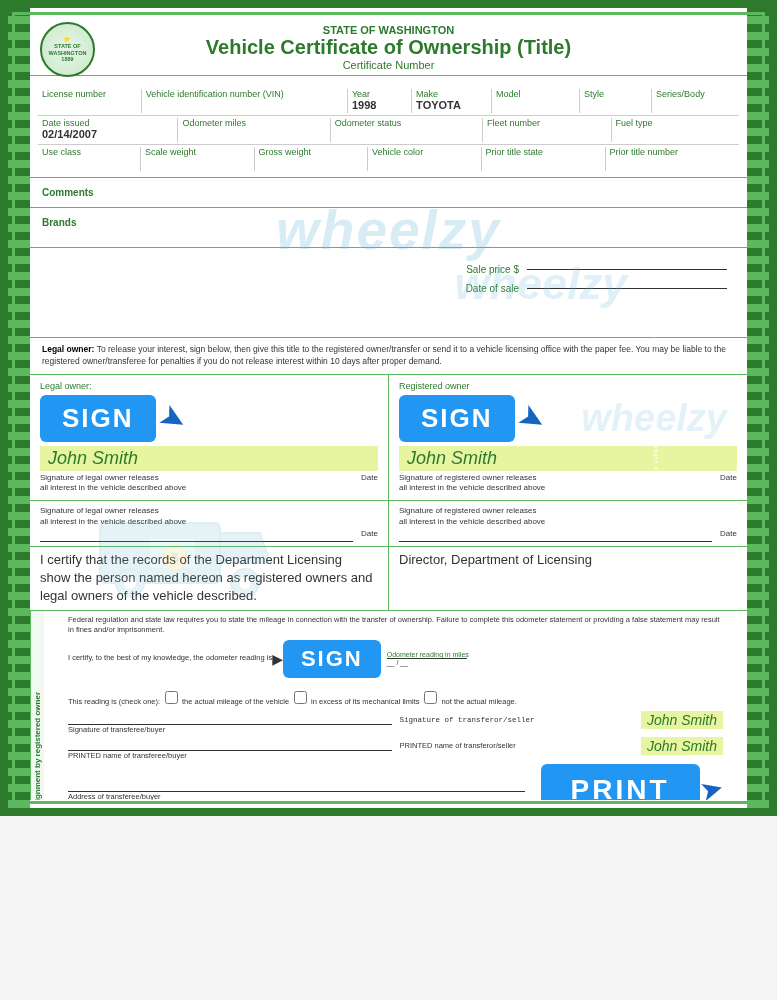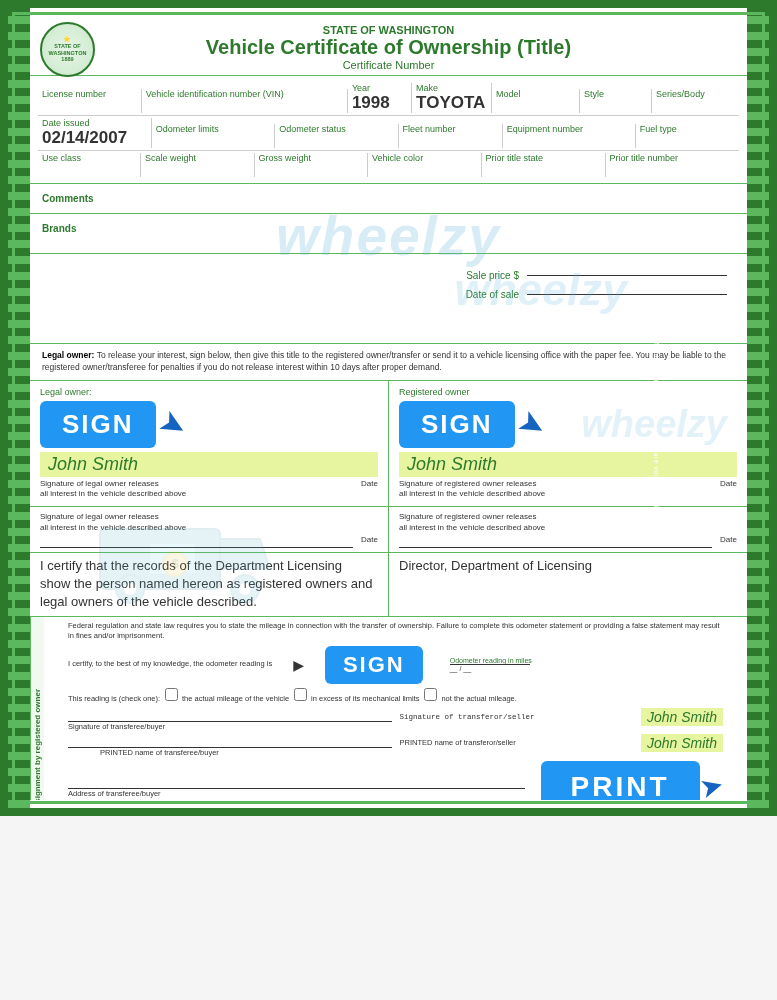--- a/index.html
+++ b/index.html
@@ -138,21 +138,21 @@
     }
     .field-cell:last-child {
       border-right: none;
     }
     .field-label {
       font-size: 9px;
       color: #2d7a2d;
       display: block;
     }
     .field-value {
-      font-size: 17px;
+      font-size: 11px;
       font-weight: bold;
       color: #333;
       display: block;
       min-height: 14px;
     }
 
     
     .comments-section {
       padding: 4px 12px;
       min-height: 30px;
@@ -459,33 +459,29 @@
           <span class="field-value"></span>
         </div>
       </div>
 
       <div class="field-row">
         <div class="field-cell" style="flex:1.1;">
           <span class="field-label">Date issued</span>
           <span class="field-value">02/14/2007</span>
         </div>
         <div class="field-cell" style="flex:1.2;">
-          <span class="field-label">Odometer limits</span>
+          <span class="field-label">Odometer miles</span>
           <span class="field-value"></span>
         </div>
         <div class="field-cell" style="flex:1.2;">
           <span class="field-label">Odometer status</span>
           <span class="field-value"></span>
         </div>
         <div class="field-cell" style="flex:1;">
           <span class="field-label">Fleet number</span>
-          <span class="field-value"></span>
-        </div>
-        <div class="field-cell" style="flex:1.3;">
-          <span class="field-label">Equipment number</span>
           <span class="field-value"></span>
         </div>
         <div class="field-cell" style="flex:1;">
           <span class="field-label">Fuel type</span>
           <span class="field-value"></span>
         </div>
       </div>
 
       <div class="field-row">
         <div class="field-cell" style="flex:0.9;">
@@ -619,35 +615,35 @@
       <div class="certify-right">
         <p class="certify-text">Director, Department of Licensing</p>
       </div>
     </div>
 
     <div class="assignment-section">
       <div class="assignment-label-vert">Assignment by registered owner</div>
       <div class="assignment-body">
         <p class="assignment-text">Federal regulation and state law requires you to state the mileage in connection with the transfer of ownership. Failure to complete this odometer statement or providing a false statement may result in fines and/or imprisonment.</p>
 
-        <div style="display:flex; align-items:center; gap:21px; margin-top:4px;">
+        <div style="display:flex; align-items:center; gap:0; margin-top:4px;">
           <span class="assignment-text">I certify, to the best of my knowledge, the odometer reading is</span>
           <span style="font-size:14px; color:#333;">▶</span>
 
           <div style="position:relative; display:inline-block;">
             <div class="odo-sign-btn">SIGN</div>
           </div>
           <div style="display:flex; flex-direction:column; margin-left:6px;">
             <span style="font-size:7px; color:#2d7a2d;">Odometer reading in miles</span>
             <div style="border-bottom:1px solid #333; width:80px;"></div>
             <span style="font-size:7px; color:#333;">__ / __</span>
           </div>
         </div>
 
-        <div style="margin-top:3px;">
+        <div style="margin-top:12px;">
           <span class="assignment-text">This reading is (check one):</span>
           <input type="checkbox" style="">
           <span class="assignment-text">the actual mileage of the vehicle</span>
           <input type="checkbox" style="">
           <span class="assignment-text">in excess of its mechanical limits</span>
           <input type="checkbox" style="">
           <span class="assignment-text">not the actual mileage.</span>
         </div>
 
         <div class="assignment-row">
@@ -661,21 +657,21 @@
                 <span style="font-size:7.5px; color:#333;">Signature of transferor/seller</span>
               </div>
               <div class="name-highlight-sm" style="margin-left:4px;">John Smith</div>
             </div>
           </div>
         </div>
 
         <div class="assignment-row">
           <div class="assignment-half">
             <div class="assignment-line"></div>
-            <div style="font-size:7.5px; color:#333;margin-left:32px;">PRINTED name of transferee/buyer</div>
+            <div style="font-size:7.5px; color:#333;">PRINTED name of transferee/buyer</div>
           </div>
           <div class="assignment-half">
             <div style="display:flex; align-items:center; justify-content:space-between;">
               <span style="font-size:7.5px; color:#333;">PRINTED name of transferor/seller</span>
               <div class="name-highlight-sm" style="margin-left:4px;">John Smith</div>
             </div>
           </div>
         </div>
 
         <div style="display:flex; align-items:center; justify-content:space-between; margin-top:4px;">

